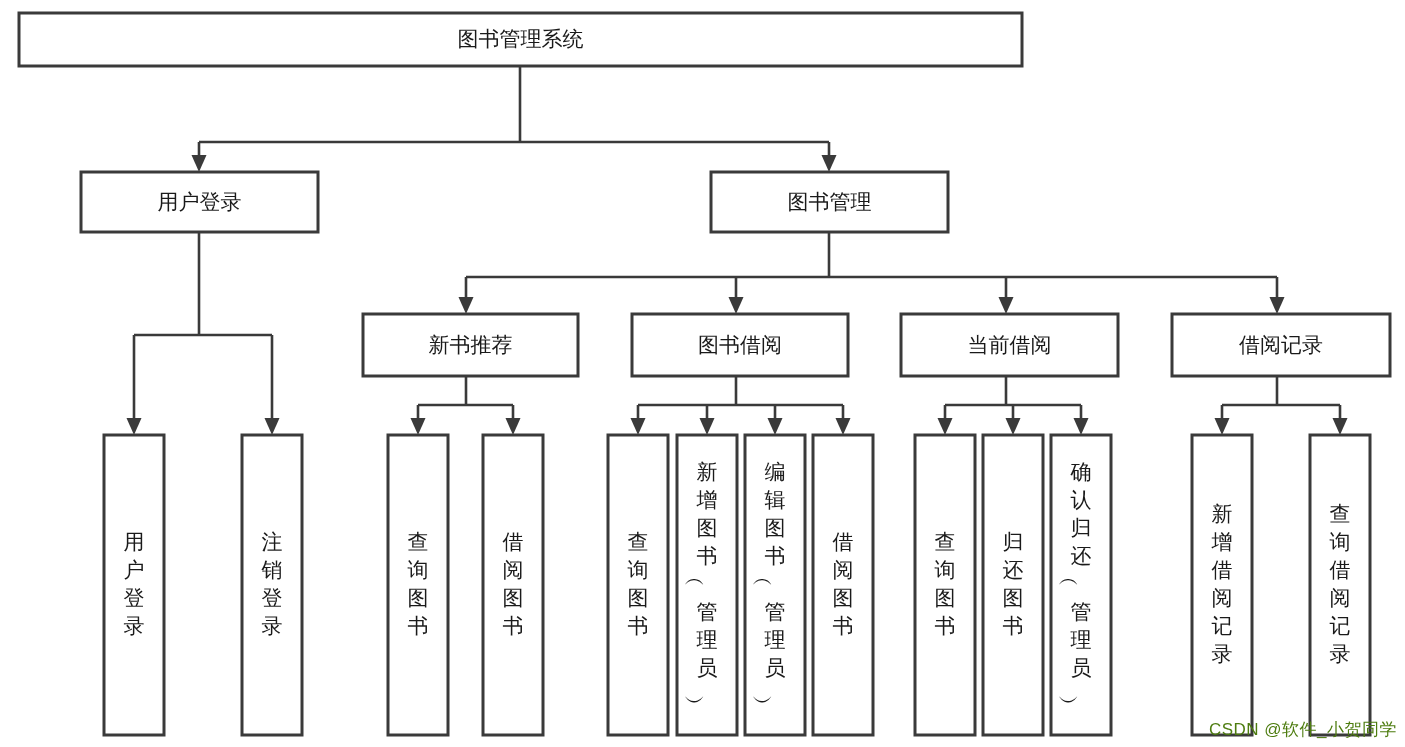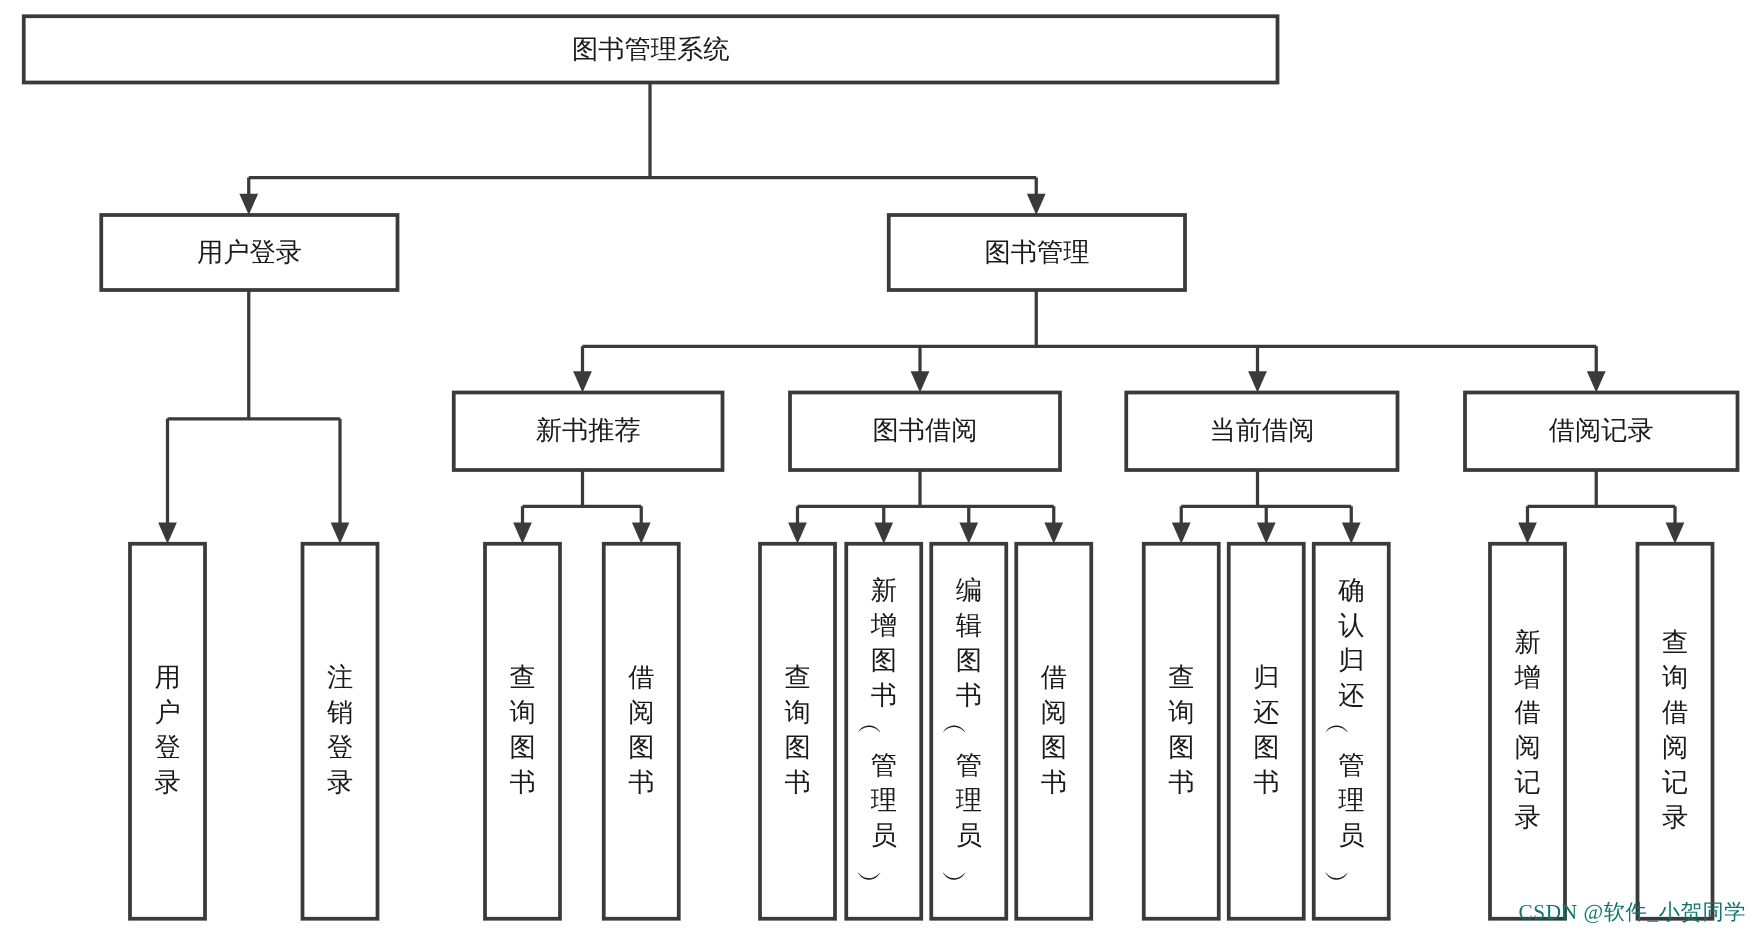--- a/index.html
+++ b/index.html
@@ -50,23 +50,23 @@
     stroke-linecap: butt;
   }
   .arrow-head {
     fill: #3a3a3a;
     stroke: none;
   }
   .watermark {
     position: absolute;
     right: 8px;
     bottom: 6px;
-    font-family: Liberation Serif, serif;
+    font-family: Liberation Sans, sans-serif;
     font-size: 17px;
-    color: #0f766e;
+    color: #4d7c0f;
     white-space: nowrap;
     letter-spacing: 0.5px;
     pointer-events: none;
   }
 </style>
 </head>
 <body>
 
 <div id="diagram-root">
   <svg id="flowchart" viewBox="0 0 1405 747" xmlns="http://www.w3.org/2000/svg">

